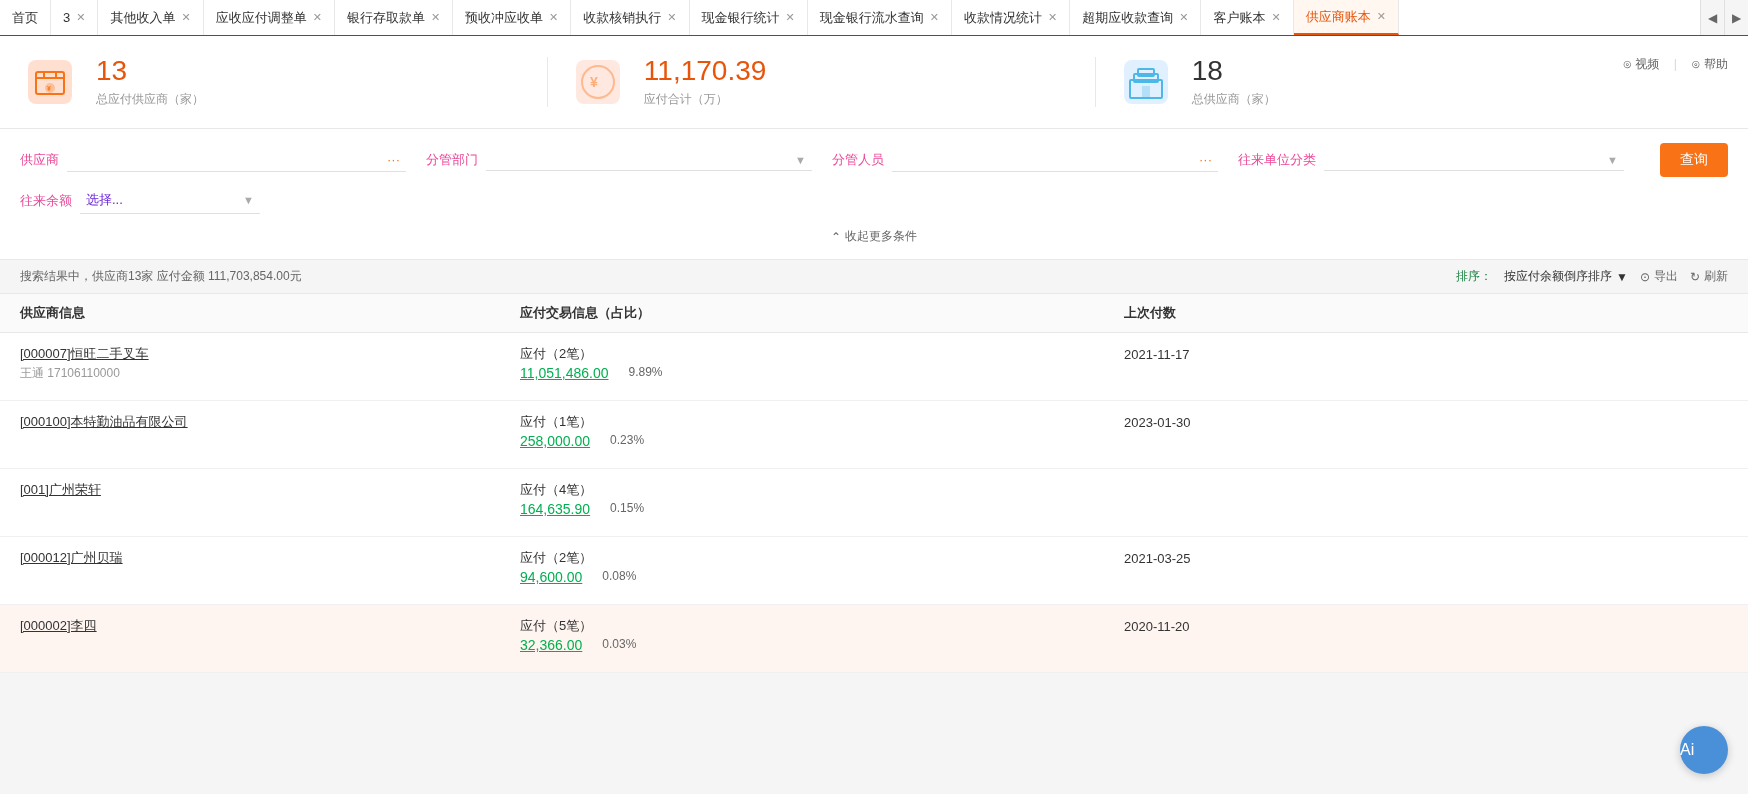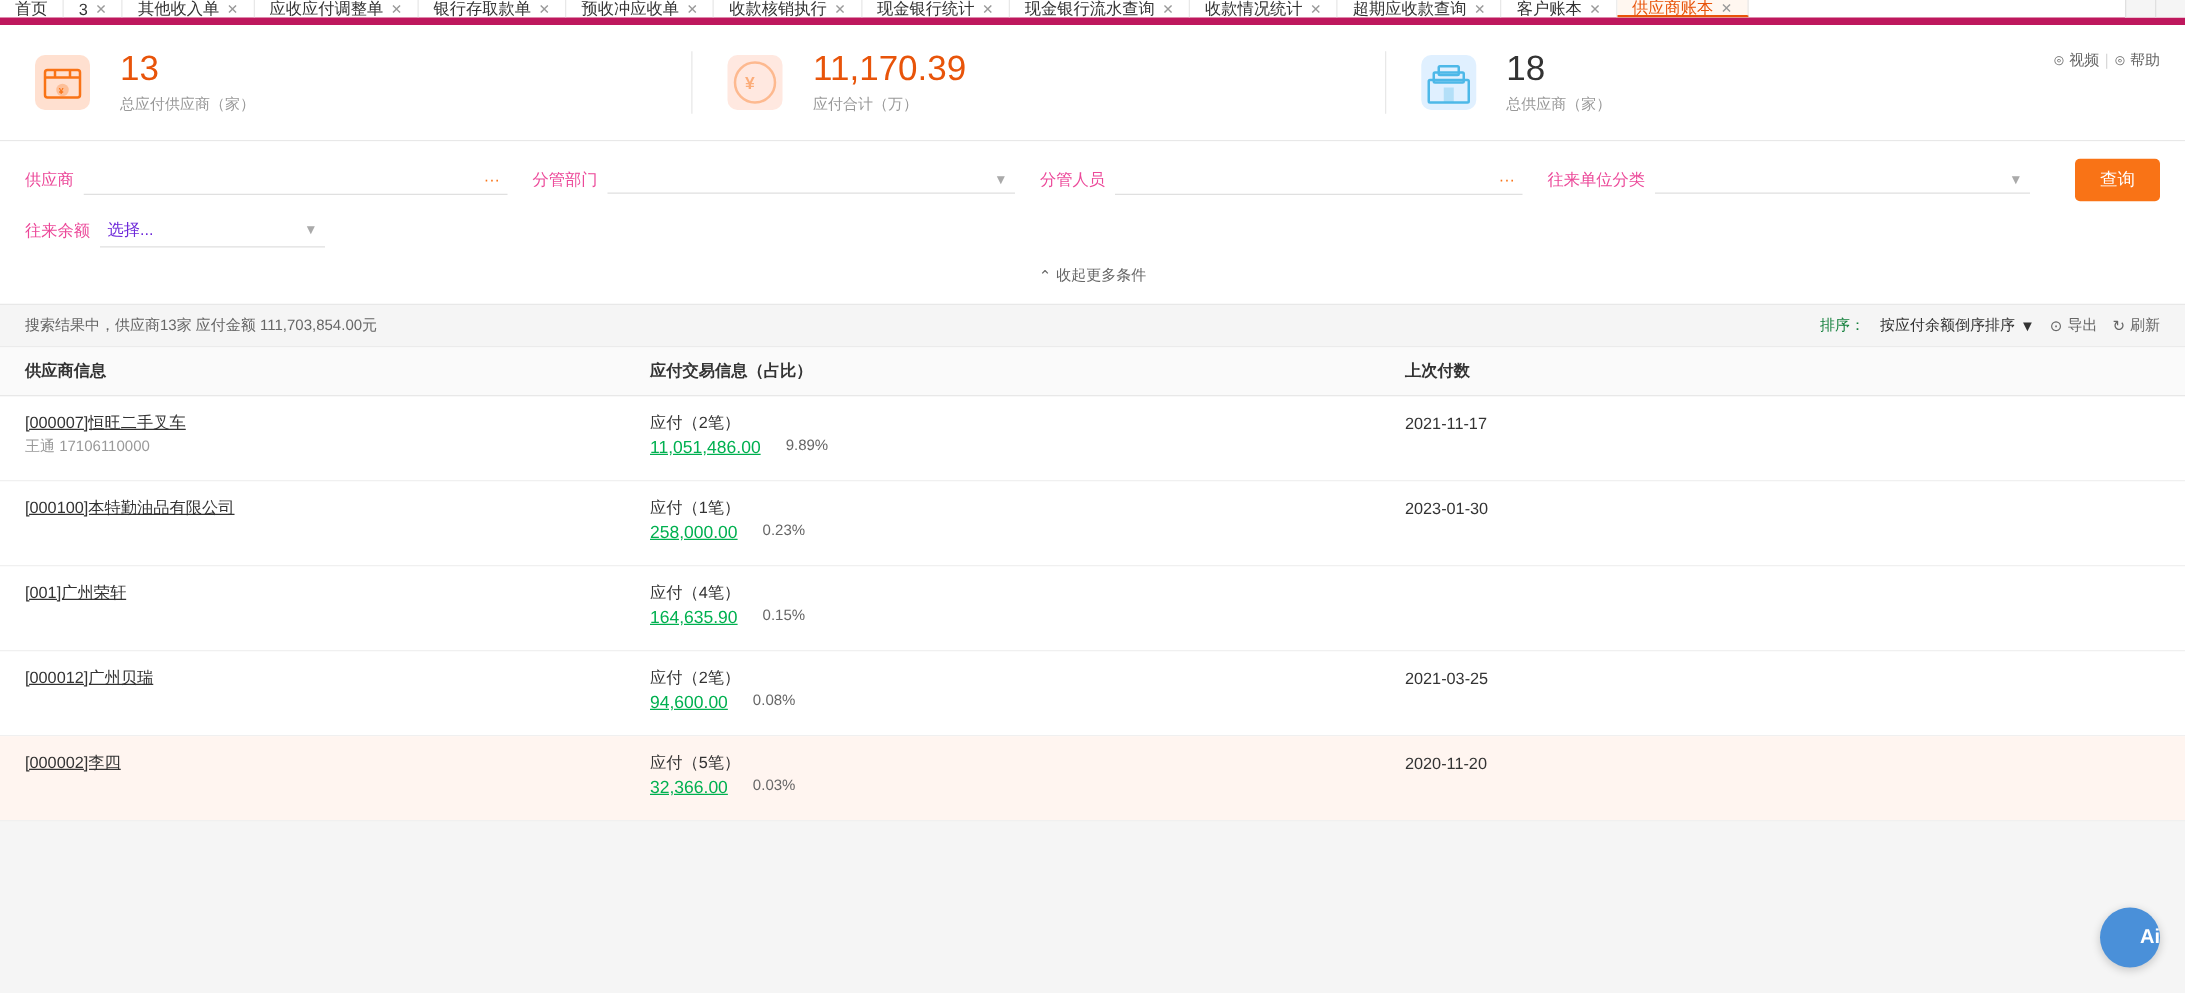--- a/index.html
+++ b/index.html
@@ -1,23 +1,24 @@
 <!DOCTYPE html>
 <html><head>
   <meta charset="utf-8">
   <style>
     * { box-sizing: border-box; margin: 0; padding: 0; }
     body { font-family: 'Microsoft YaHei', Arial, sans-serif; font-size: 13px; background: #f5f5f5; color: #333; }
 
     
     .top-nav {
       display: flex;
+      align-items: center;
       background: #fff;
-      border-bottom: 6px solid #be185d;
-      height: 20px;
+      border-bottom: 1px solid #be185d;
+      height: 36px;
       overflow: hidden;
     }
     .nav-tab {
       display: flex;
       align-items: center;
       padding: 0 12px;
       height: 100%;
       white-space: nowrap;
       cursor: pointer;
       color: #333;
@@ -91,21 +92,21 @@
     }
     .summary-divider {
       width: 1px;
       height: 50px;
       background: #e8e8e8;
       margin: 0 20px;
     }
     .top-right-links {
       display: flex;
       align-items: center;
-      gap: 0;
+      gap: 10px;
       font-size: 12px;
       color: #666;
       margin-left: auto;
       align-self: flex-start;
       padding-top: 4px;
     }
     .top-right-links span { cursor: pointer; }
     .top-right-links .sep { color: #ccc; }
 
     
@@ -554,15 +555,15 @@
       <div class="pay-label">应付（5笔）</div>
       <div class="pay-row">
         <span class="pay-amount">32,366.00</span>
         <span class="pay-pct">0.03%</span>
       </div>
     </div>
     <div class="last-pay-date">2020-11-20</div>
   </div>
 </div>
 
-<div style="position:fixed; bottom:20px; right:20px; width:48px; height:48px; background:#4a90d9; border-radius:50%; display:flex; align-items:center; justify-content:flex-end; color:#fff; font-size:16px; font-weight:bold; cursor:pointer; box-shadow:0 2px 8px rgba(0,0,0,0.2);">
+<div style="position:fixed; bottom:20px; right:20px; width:48px; height:48px; background:#4a90d9; border-radius:50%; display:flex; align-items:center; justify-content:flex-start; color:#fff; font-size:16px; font-weight:normal; cursor:pointer; box-shadow:0 2px 8px rgba(0,0,0,0.2);">
   <span>Ai</span>
 </div>
 
 </body></html>

